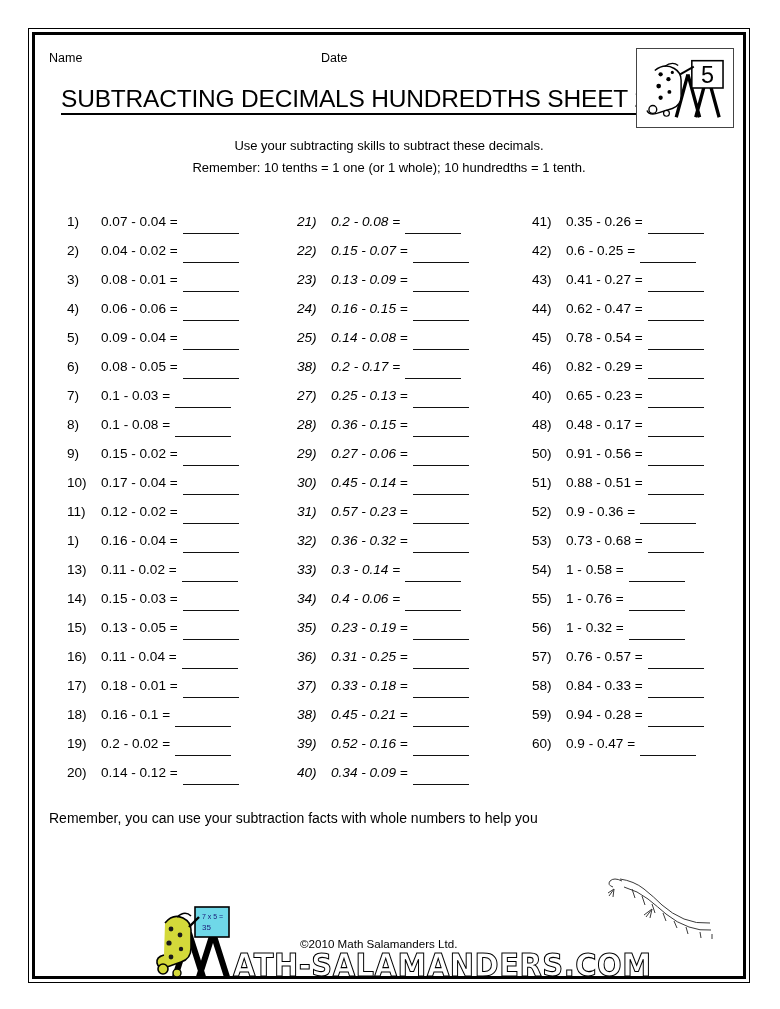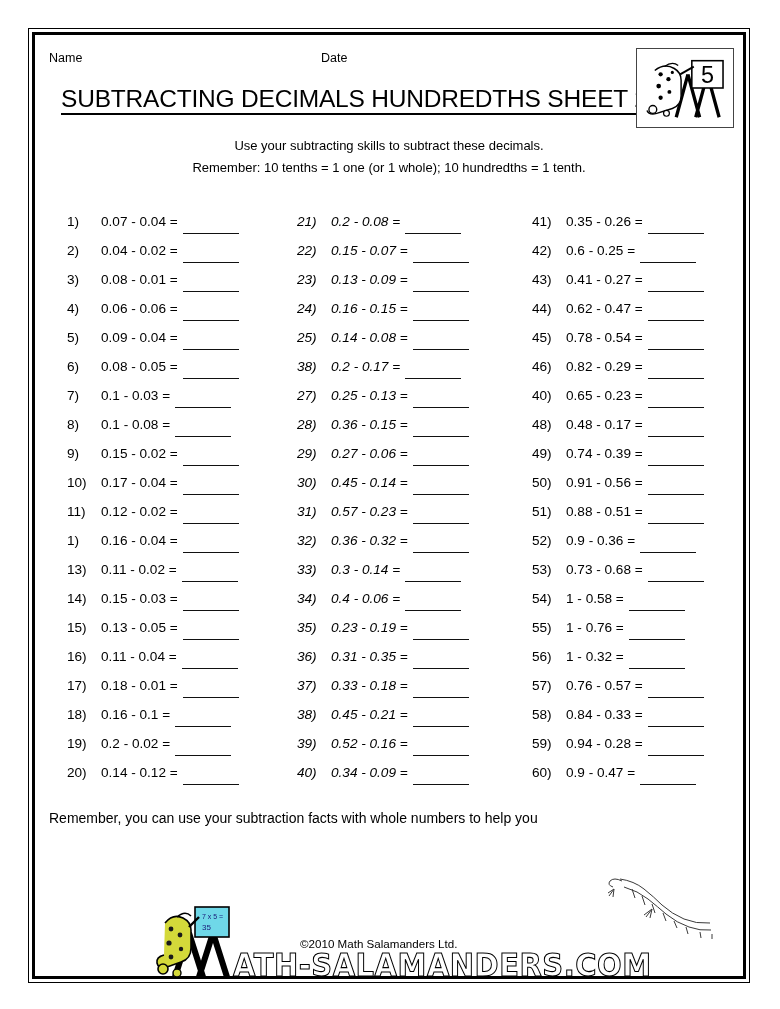--- a/index.html
+++ b/index.html
@@ -418,21 +418,21 @@
               <span class="qtext">0.4 - 0.06 =</span>
               <span class="qblank"></span>
             </div>
             <div class="qrow">
               <span class="qnum">35)</span>
               <span class="qtext">0.23 - 0.19 =</span>
               <span class="qblank"></span>
             </div>
             <div class="qrow">
               <span class="qnum">36)</span>
-              <span class="qtext">0.31 - 0.35 =</span>
+              <span class="qtext">0.31 - 0.25 =</span>
               <span class="qblank"></span>
             </div>
             <div class="qrow">
               <span class="qnum">37)</span>
               <span class="qtext">0.33 - 0.18 =</span>
               <span class="qblank"></span>
             </div>
             <div class="qrow">
               <span class="qnum">38)</span>
               <span class="qtext">0.45 - 0.21 =</span>
@@ -481,25 +481,20 @@
               <span class="qblank"></span>
             </div>
             <div class="qrow">
               <span class="qnum">40)</span>
               <span class="qtext">0.65 - 0.23 =</span>
               <span class="qblank"></span>
             </div>
             <div class="qrow">
               <span class="qnum">48)</span>
               <span class="qtext">0.48 - 0.17 =</span>
-              <span class="qblank"></span>
-            </div>
-            <div class="qrow">
-              <span class="qnum">49)</span>
-              <span class="qtext">0.74 - 0.39 =</span>
               <span class="qblank"></span>
             </div>
             <div class="qrow">
               <span class="qnum">50)</span>
               <span class="qtext">0.91 - 0.56 =</span>
               <span class="qblank"></span>
             </div>
             <div class="qrow">
               <span class="qnum">51)</span>
               <span class="qtext">0.88 - 0.51 =</span>

